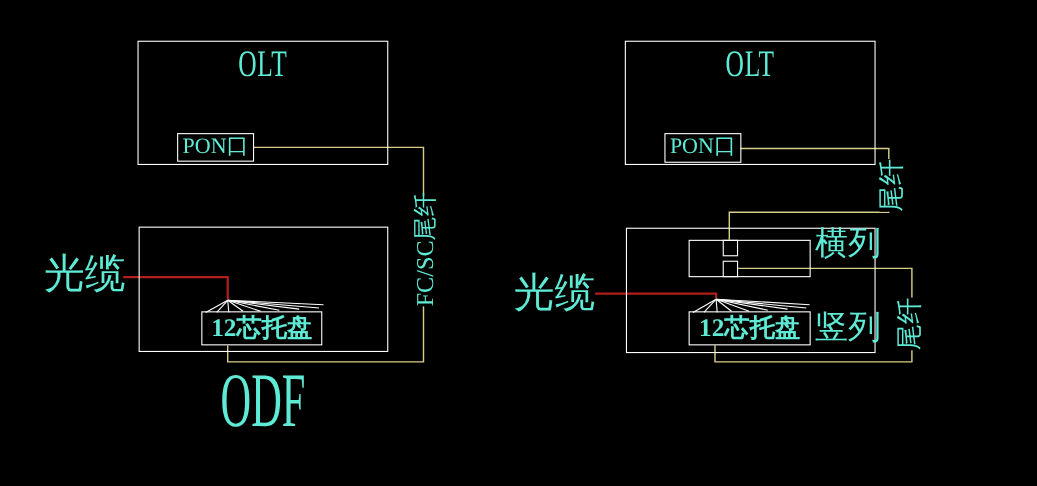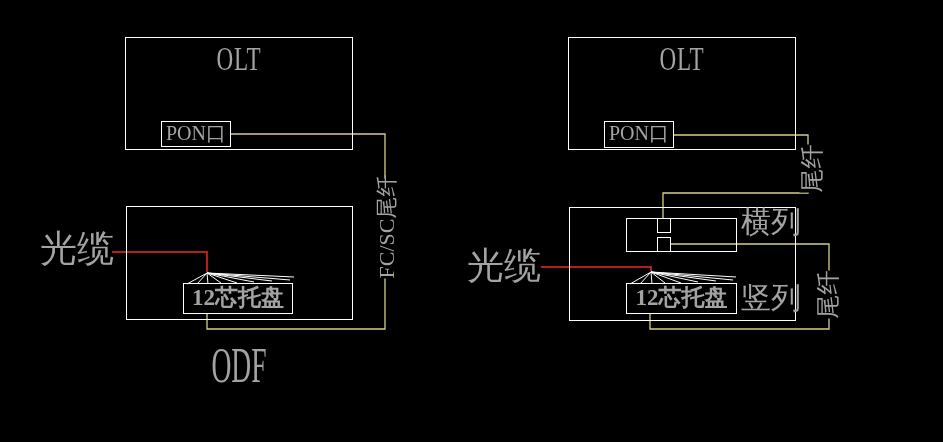--- a/index.html
+++ b/index.html
@@ -8,40 +8,40 @@
     --red:#b31f1f;
     --bg:#000000;
   }
   html,body{margin:0;padding:0;background:#111;}
   #canvas{
     position:relative;
     width:943px;height:442px;
     background:var(--bg);
     overflow:hidden;
     font-family:"Liberation Serif", serif;
-    color:#a3a3a3;
+    color:#5eead4;
   }
   #wires{position:absolute;left:0;top:0;width:943px;height:442px;}
   #wires .y{fill:none;stroke:var(--yellow);stroke-width:1.3px;}
   #wires .r{fill:none;stroke:var(--red);stroke-width:2px;}
   #wires .fan{stroke:var(--white);stroke-width:1px;}
   .box{
     position:absolute;
     border:1.5px solid var(--white);
     box-sizing:border-box;
     background:transparent;
   }
   .olt-title{
     position:absolute;text-align:center;
     font-size:34px;line-height:34px;letter-spacing:1px;
   }
   .olt-title span{display:inline-block;transform:scaleX(.68);transform-origin:center;}
   .big-title{
     position:absolute;text-align:center;
-    font-size:50px;line-height:70px;
+    font-size:70px;line-height:70px;
   }
   .big-title span{display:inline-block;transform:scaleX(.55);transform-origin:center;}
   .pon{
     position:absolute;
     border:1.5px solid var(--white);
     box-sizing:border-box;
     text-align:center;
     font-size:20px;line-height:23px;
     letter-spacing:0px;
   }

